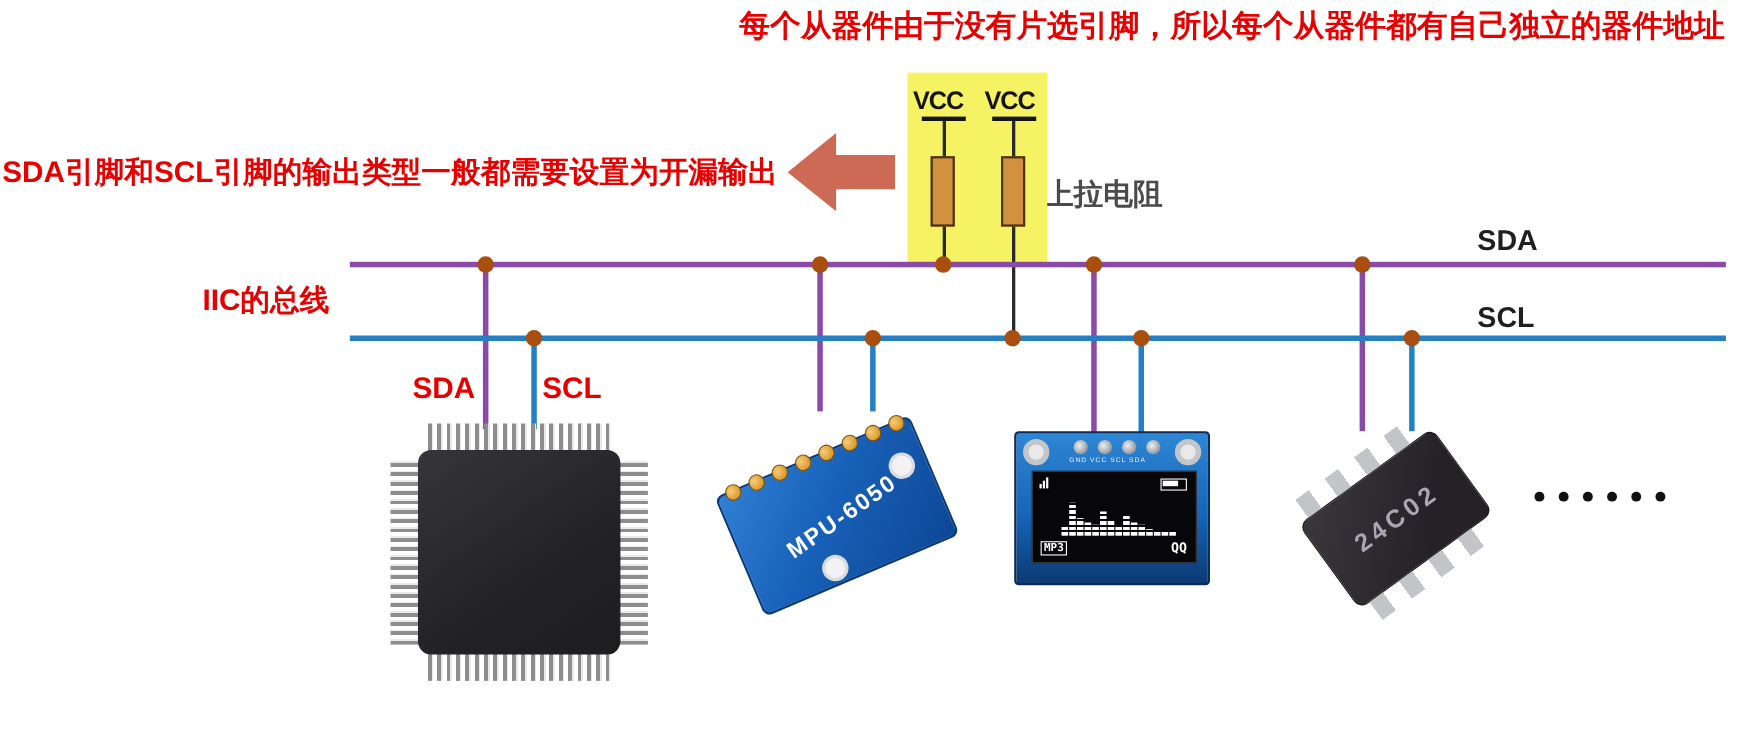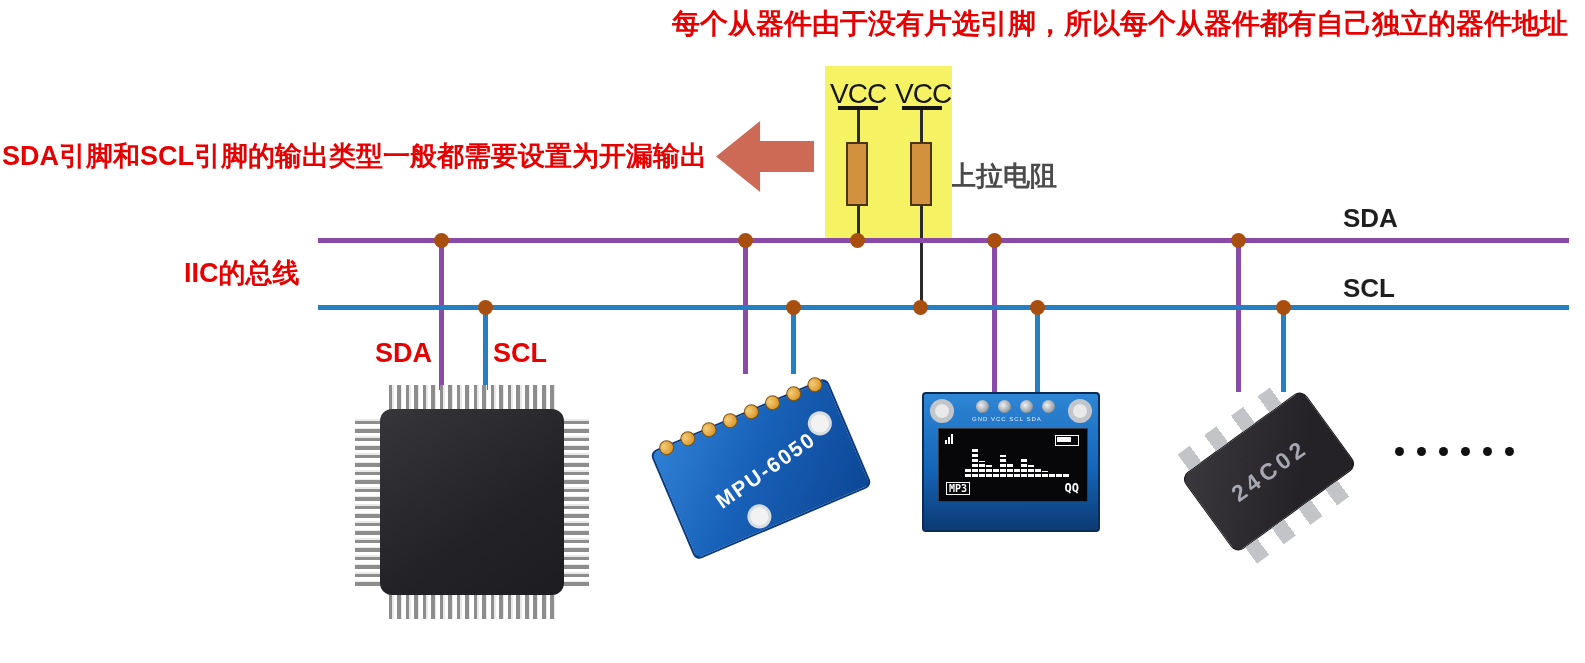--- a/index.html
+++ b/index.html
@@ -12,21 +12,21 @@
   
   .hline{position:absolute;height:5px;}
   .sda{background:#8a4aa8;}
   .scl{background:#2580c3;}
   .vline{position:absolute;width:5px;}
   .wire{position:absolute;width:3px;background:#2a2a2a;}
   .dot{position:absolute;width:15px;height:15px;border-radius:50%;background:#a84e0f;z-index:6;}
 
   
   .yellow-box{position:absolute;left:825px;top:66px;width:127px;height:174px;background:#f5f263;z-index:1;}
-  .vcc{position:absolute;top:78px;font-size:28px;font-weight:normal;color:#151515;letter-spacing:-1px;z-index:4;}
+  .vcc{position:absolute;top:78px;font-size:23px;font-weight:bold;color:#151515;letter-spacing:-1px;z-index:4;}
   .vcc-bar{position:absolute;top:106px;width:40px;height:4px;background:#151515;z-index:4;}
   .resistor{position:absolute;top:142px;width:22px;height:64px;background:#d2913f;border:2px solid #4a3415;box-sizing:border-box;z-index:5;}
   .arrow{position:absolute;left:716px;top:121px;width:98px;height:71px;background:#cd6a55;z-index:2;
          clip-path:polygon(0 50%,45% 0,45% 28%,100% 28%,100% 72%,45% 72%,45% 100%);}
 
   
   .mcu-pins-h{position:absolute;width:166px;height:27px;
       background:repeating-linear-gradient(90deg,#8d8d8d 0 3.5px,#e9e9e9 3.5px 5px,rgba(0,0,0,0) 5px 8.5px);}
   .mcu-pins-v{position:absolute;width:27px;height:167px;
       background:repeating-linear-gradient(0deg,#8d8d8d 0 3.5px,#e9e9e9 3.5px 5px,rgba(0,0,0,0) 5px 8.5px);}
@@ -43,21 +43,21 @@
   .mpu-hole{position:absolute;width:24px;height:24px;border-radius:50%;background:#f2f2f2;border:3px solid #d8dde2;box-sizing:border-box;}
   .mpu-text{position:absolute;left:18px;top:48px;width:160px;text-align:center;color:#fff;font-weight:bold;
       font-size:21px;letter-spacing:2px;transform:rotate(-12deg);white-space:nowrap;}
 
   
   .oled-board{position:absolute;left:922px;top:392px;width:178px;height:140px;border-radius:4px;
       background:linear-gradient(180deg,#2e86d4 0%,#1565b8 55%,#0c3a74 100%);border:2px solid #0b2c56;box-sizing:border-box;z-index:3;}
   .oled-hole{position:absolute;top:5px;width:24px;height:24px;border-radius:50%;background:#e9e9e9;border:5px solid #c2c6cb;box-sizing:border-box;}
   .oled-pin{position:absolute;top:6px;width:13px;height:13px;border-radius:50%;background:radial-gradient(circle at 40% 40%,#eef0f2,#9aa0a8 65%,#555);}
   .oled-pinlabels{position:absolute;left:48px;top:22px;width:90px;font-size:6px;color:#e8ecff;letter-spacing:1px;white-space:nowrap;}
-  .oled-screen{position:absolute;left:14px;top:34px;width:150px;height:74px;background:#07070a;border:1px solid #3a3a42;box-sizing:border-box;}
+  .oled-screen{position:absolute;left:14px;top:34px;width:150px;height:84px;background:#07070a;border:1px solid #3a3a42;box-sizing:border-box;}
   .eq{position:absolute;left:26px;bottom:24px;display:flex;align-items:flex-end;gap:1px;}
   .eq-bar{width:6px;background:repeating-linear-gradient(to top,#fff 0 3px,rgba(0,0,0,0) 3px 5px);}
   .scr-txt{position:absolute;color:#fff;font-size:10px;font-weight:bold;font-family:"DejaVu Sans Mono",monospace;}
   .battery{position:absolute;right:8px;top:6px;width:22px;height:9px;border:1px solid #fff;}
   .battery:after{content:"";position:absolute;left:1px;top:1px;width:14px;height:5px;background:#fff;}
   .signal{position:absolute;left:6px;top:5px;display:flex;align-items:flex-end;gap:1px;}
   .sig-b{width:2px;background:#fff;}
 
   
   .eep-wrap{position:absolute;left:1162px;top:378px;width:215px;height:190px;z-index:3;}

